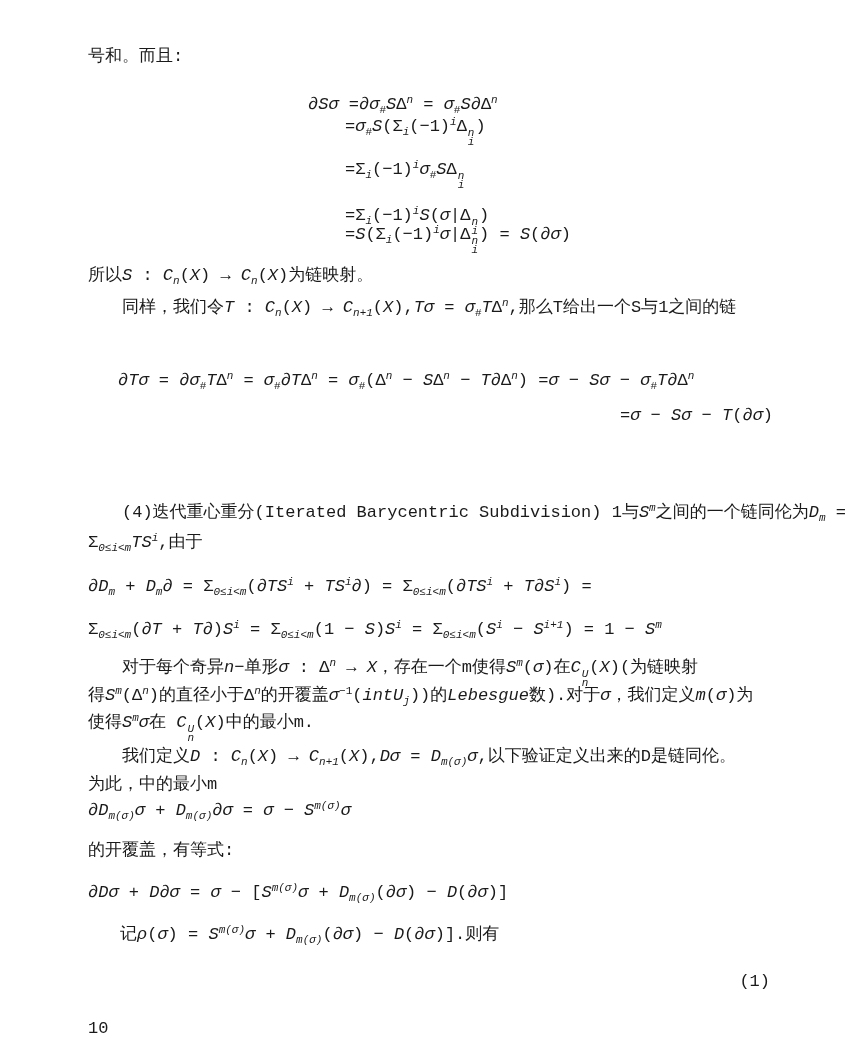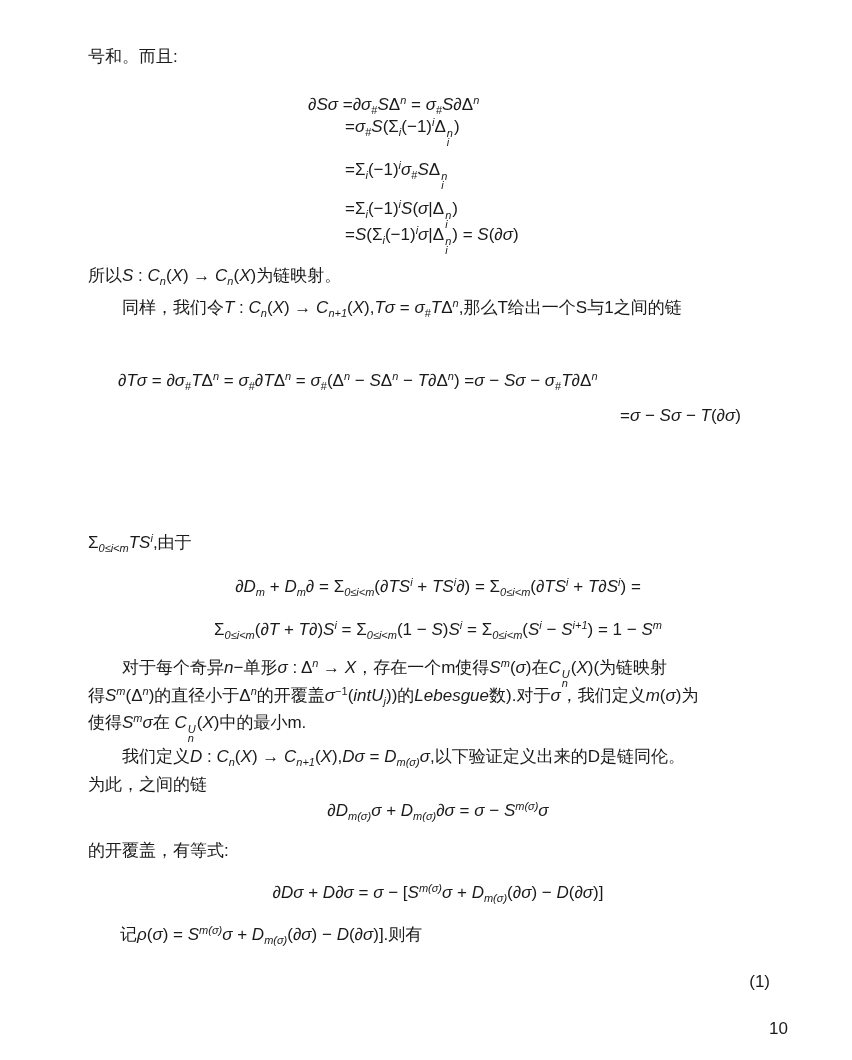--- a/index.html
+++ b/index.html
@@ -1,32 +1,32 @@
 <!DOCTYPE html>
 <html><head>
 <meta charset="utf-8">
 <style>
   html,body{margin:0;padding:0;background:#ffffff;}
   .page{
     position:relative;
     width:852px;height:1060px;
     background:#ffffff;
     color:#1a1a1a;
-    font-family:Liberation Sans, sans-serif;
+    font-family:Liberation Mono, monospace;
     font-size:17px;
     overflow:hidden;
   }
   .line{
     position:absolute;
     white-space:nowrap;
     line-height:1.25;
   }
-  .eq{left:88px;width:700px;text-align:center;}
+  .eq{left:88px;width:700px;text-align:left;}
   .tag{left:88px;width:682px;text-align:right;}
-  .folio{left:88px;width:700px;text-align:right;}
+  .folio{left:88px;width:700px;text-align:left;}
   
   .sg-r{font-style:normal;}
   .sg-i{font-style:italic;}
   .sg-sub,.sg-subr{font-size:11px;vertical-align:-4px;letter-spacing:0;}
   .sg-sup,.sg-supr{font-size:11px;vertical-align:6px;}
   .sg-sub,.sg-sup{font-style:italic;}
   .sg-subr,.sg-supr{font-style:normal;}
   
   .ss{
     display:inline-flex;flex-direction:column;align-items:flex-start;
@@ -44,52 +44,53 @@
 
   <div class="line" style="top:94px;left:308px"><span class="sg-i">∂Sσ </span><span class="sg-r">=</span><span class="sg-i">∂σ</span><span class="sg-subr">#</span><span class="sg-i">S</span><span class="sg-r">Δ</span><span class="sg-sup">n</span><span class="sg-r"> = </span><span class="sg-i">σ</span><span class="sg-subr">#</span><span class="sg-i">S∂</span><span class="sg-r">Δ</span><span class="sg-sup">n</span></div>
   <div class="line" style="top:116px;left:345px"><span class="sg-r">=</span><span class="sg-i">σ</span><span class="sg-subr">#</span><span class="sg-i">S</span><span class="sg-r">(Σ</span><span class="sg-sub">i</span><span class="sg-r">(−1)</span><span class="sg-sup">i</span><span class="sg-r">Δ</span><span class="ss">
         <span class="ssa">n</span>
         <span class="ssb">i</span>
       </span><span class="sg-r">)</span></div>
   <div class="line" style="top:159px;left:345px"><span class="sg-r">=Σ</span><span class="sg-sub">i</span><span class="sg-r">(−1)</span><span class="sg-sup">i</span><span class="sg-i">σ</span><span class="sg-subr">#</span><span class="sg-i">S</span><span class="sg-r">Δ</span><span class="ss">
         <span class="ssa">n</span>
         <span class="ssb">i</span>
       </span></div>
-  <div class="line" style="top:198px;left:345px"><span class="sg-r">=Σ</span><span class="sg-sub">i</span><span class="sg-r">(−1)</span><span class="sg-sup">i</span><span class="sg-i">S</span><span class="sg-r">(</span><span class="sg-i">σ</span><span class="sg-r">|</span><span class="sg-r">Δ</span><span class="ss">
+  <div class="line" style="top:205px;left:345px"><span class="sg-r">=Σ</span><span class="sg-sub">i</span><span class="sg-r">(−1)</span><span class="sg-sup">i</span><span class="sg-i">S</span><span class="sg-r">(</span><span class="sg-i">σ</span><span class="sg-r">|</span><span class="sg-r">Δ</span><span class="ss">
         <span class="ssa">n</span>
         <span class="ssb">i</span>
       </span><span class="sg-r">)</span></div>
   <div class="line" style="top:224px;left:345px"><span class="sg-r">=</span><span class="sg-i">S</span><span class="sg-r">(Σ</span><span class="sg-sub">i</span><span class="sg-r">(−1)</span><span class="sg-sup">i</span><span class="sg-i">σ</span><span class="sg-r">|</span><span class="sg-r">Δ</span><span class="ss">
         <span class="ssa">n</span>
         <span class="ssb">i</span>
       </span><span class="sg-r">) = </span><span class="sg-i">S</span><span class="sg-r">(</span><span class="sg-i">∂σ</span><span class="sg-r">)</span></div>
 
   <div class="line" style="top:265px;left:88px"><span class="sg-r">所以</span><span class="sg-i">S</span><span class="sg-r"> : </span><span class="sg-i">C</span><span class="sg-sub">n</span><span class="sg-r">(</span><span class="sg-i">X</span><span class="sg-r">) → </span><span class="sg-i">C</span><span class="sg-sub">n</span><span class="sg-r">(</span><span class="sg-i">X</span><span class="sg-r">)</span><span class="sg-r">为链映射。</span></div>
   <div class="line" style="top:297px;left:122px"><span class="sg-r">同样，我们令</span><span class="sg-i">T</span><span class="sg-r"> : </span><span class="sg-i">C</span><span class="sg-sub">n</span><span class="sg-r">(</span><span class="sg-i">X</span><span class="sg-r">) → </span><span class="sg-i">C</span><span class="sg-sub">n+1</span><span class="sg-r">(</span><span class="sg-i">X</span><span class="sg-r">),</span><span class="sg-i">Tσ</span><span class="sg-r"> = </span><span class="sg-i">σ</span><span class="sg-subr">#</span><span class="sg-i">T</span><span class="sg-r">Δ</span><span class="sg-sup">n</span><span class="sg-r">,那么T给出一个S与</span><span class="sg-r">1</span><span class="sg-r">之间的链</span></div>
 
   <div class="line" style="top:370px;left:118px"><span class="sg-i">∂Tσ</span><span class="sg-r"> = </span><span class="sg-i">∂σ</span><span class="sg-subr">#</span><span class="sg-i">T</span><span class="sg-r">Δ</span><span class="sg-sup">n</span><span class="sg-r"> = </span><span class="sg-i">σ</span><span class="sg-subr">#</span><span class="sg-i">∂T</span><span class="sg-r">Δ</span><span class="sg-sup">n</span><span class="sg-r"> = </span><span class="sg-i">σ</span><span class="sg-subr">#</span><span class="sg-r">(Δ</span><span class="sg-sup">n</span><span class="sg-r"> − </span><span class="sg-i">S</span><span class="sg-r">Δ</span><span class="sg-sup">n</span><span class="sg-r"> − </span><span class="sg-i">T∂</span><span class="sg-r">Δ</span><span class="sg-sup">n</span><span class="sg-r">) </span><span class="sg-r">=</span><span class="sg-i">σ</span><span class="sg-r"> − </span><span class="sg-i">Sσ</span><span class="sg-r"> − </span><span class="sg-i">σ</span><span class="sg-subr">#</span><span class="sg-i">T∂</span><span class="sg-r">Δ</span><span class="sg-sup">n</span></div>
   <div class="line" style="top:405px;left:620px"><span class="sg-r">=</span><span class="sg-i">σ</span><span class="sg-r"> − </span><span class="sg-i">Sσ</span><span class="sg-r"> − </span><span class="sg-i">T</span><span class="sg-r">(</span><span class="sg-i">∂σ</span><span class="sg-r">)</span></div>
 
+  <div class="line" style="top:502px;left:122px"><span class="sg-r">(4)迭代重心重分(Iterated Barycentric Subdivision) </span><span class="sg-r">1</span><span class="sg-r">与</span><span class="sg-i">S</span><span class="sg-sup">m</span><span class="sg-r">之间的一个链同伦为</span><span class="sg-i">D</span><span class="sg-sub">m</span><span class="sg-r"> =</span></div>
   <div class="line" style="top:532px;left:88px"><span class="sg-r">Σ</span><span class="sg-sub">0≤i&lt;m</span><span class="sg-i">TS</span><span class="sg-sup">i</span><span class="sg-r">,由于</span></div>
 
   <div class="line eq" style="top:576px"><span class="sg-i">∂D</span><span class="sg-sub">m</span><span class="sg-r"> + </span><span class="sg-i">D</span><span class="sg-sub">m</span><span class="sg-i">∂</span><span class="sg-r"> = Σ</span><span class="sg-sub">0≤i&lt;m</span><span class="sg-r">(</span><span class="sg-i">∂TS</span><span class="sg-sup">i</span><span class="sg-r"> + </span><span class="sg-i">TS</span><span class="sg-sup">i</span><span class="sg-i">∂</span><span class="sg-r">) = Σ</span><span class="sg-sub">0≤i&lt;m</span><span class="sg-r">(</span><span class="sg-i">∂TS</span><span class="sg-sup">i</span><span class="sg-r"> + </span><span class="sg-i">T∂S</span><span class="sg-sup">i</span><span class="sg-r">) =</span></div>
   <div class="line eq" style="top:619px"><span class="sg-r">Σ</span><span class="sg-sub">0≤i&lt;m</span><span class="sg-r">(</span><span class="sg-i">∂T</span><span class="sg-r"> + </span><span class="sg-i">T∂</span><span class="sg-r">)</span><span class="sg-i">S</span><span class="sg-sup">i</span><span class="sg-r"> = Σ</span><span class="sg-sub">0≤i&lt;m</span><span class="sg-r">(1 − </span><span class="sg-i">S</span><span class="sg-r">)</span><span class="sg-i">S</span><span class="sg-sup">i</span><span class="sg-r"> = Σ</span><span class="sg-sub">0≤i&lt;m</span><span class="sg-r">(</span><span class="sg-i">S</span><span class="sg-sup">i</span><span class="sg-r"> − </span><span class="sg-i">S</span><span class="sg-sup">i+1</span><span class="sg-r">) = 1 − </span><span class="sg-i">S</span><span class="sg-sup">m</span></div>
 
   <div class="line" style="top:657px;left:122px"><span class="sg-r">对于每个奇异</span><span class="sg-i">n</span><span class="sg-r">−单形</span><span class="sg-i">σ</span><span class="sg-r"> : Δ</span><span class="sg-sup">n</span><span class="sg-r"> → </span><span class="sg-i">X</span><span class="sg-r">，存在一个m使得</span><span class="sg-i">S</span><span class="sg-sup">m</span><span class="sg-r">(</span><span class="sg-i">σ</span><span class="sg-r">)在</span><span class="sg-i">C</span><span class="ss">
         <span class="ssa">U</span>
         <span class="ssb">n</span>
       </span><span class="sg-r">(</span><span class="sg-i">X</span><span class="sg-r">)(为链映射</span></div>
   <div class="line" style="top:685px;left:88px"><span class="sg-r">得</span><span class="sg-i">S</span><span class="sg-sup">m</span><span class="sg-r">(Δ</span><span class="sg-sup">n</span><span class="sg-r">)的直径小于Δ</span><span class="sg-sup">n</span><span class="sg-r">的开覆盖</span><span class="sg-i">σ</span><span class="sg-supr">−1</span><span class="sg-r">(</span><span class="sg-i">intU</span><span class="sg-sub">j</span><span class="sg-r">))的</span><span class="sg-i">Lebesgue</span><span class="sg-r">数).对于</span><span class="sg-i">σ</span><span class="sg-r">，我们定义</span><span class="sg-i">m</span><span class="sg-r">(</span><span class="sg-i">σ</span><span class="sg-r">)为</span></div>
   <div class="line" style="top:712px;left:88px"><span class="sg-r">使得</span><span class="sg-i">S</span><span class="sg-sup">m</span><span class="sg-i">σ</span><span class="sg-r">在 </span><span class="sg-i">C</span><span class="ss">
         <span class="ssa">U</span>
         <span class="ssb">n</span>
       </span><span class="sg-r">(</span><span class="sg-i">X</span><span class="sg-r">)中的最小m.</span></div>
 
   <div class="line" style="top:746px;left:122px"><span class="sg-r">我们定义</span><span class="sg-i">D</span><span class="sg-r"> : </span><span class="sg-i">C</span><span class="sg-sub">n</span><span class="sg-r">(</span><span class="sg-i">X</span><span class="sg-r">) → </span><span class="sg-i">C</span><span class="sg-sub">n+1</span><span class="sg-r">(</span><span class="sg-i">X</span><span class="sg-r">),</span><span class="sg-i">Dσ</span><span class="sg-r"> = </span><span class="sg-i">D</span><span class="sg-sub">m(σ)</span><span class="sg-i">σ</span><span class="sg-r">,以下验证定义出来的D是链同伦。</span></div>
-  <div class="line" style="top:774px;left:88px">为此，之间的链</div>
+  <div class="line" style="top:774px;left:88px">为此，中的最小m</div>
 
   <div class="line eq" style="top:800px"><span class="sg-i">∂D</span><span class="sg-sub">m(σ)</span><span class="sg-i">σ</span><span class="sg-r"> + </span><span class="sg-i">D</span><span class="sg-sub">m(σ)</span><span class="sg-i">∂σ</span><span class="sg-r"> = </span><span class="sg-i">σ</span><span class="sg-r"> − </span><span class="sg-i">S</span><span class="sg-sup">m(σ)</span><span class="sg-i">σ</span></div>
 
   <div class="line" style="top:840px;left:88px">的开覆盖，有等式:</div>
 
   <div class="line eq" style="top:882px"><span class="sg-i">∂Dσ</span><span class="sg-r"> + </span><span class="sg-i">D∂σ</span><span class="sg-r"> = </span><span class="sg-i">σ</span><span class="sg-r"> − [</span><span class="sg-i">S</span><span class="sg-sup">m(σ)</span><span class="sg-i">σ</span><span class="sg-r"> + </span><span class="sg-i">D</span><span class="sg-sub">m(σ)</span><span class="sg-r">(</span><span class="sg-i">∂σ</span><span class="sg-r">) − </span><span class="sg-i">D</span><span class="sg-r">(</span><span class="sg-i">∂σ</span><span class="sg-r">)]</span></div>
 
   <div class="line" style="top:924px;left:120px"><span class="sg-r">记</span><span class="sg-i">ρ</span><span class="sg-r">(</span><span class="sg-i">σ</span><span class="sg-r">) = </span><span class="sg-i">S</span><span class="sg-sup">m(σ)</span><span class="sg-i">σ</span><span class="sg-r"> + </span><span class="sg-i">D</span><span class="sg-sub">m(σ)</span><span class="sg-r">(</span><span class="sg-i">∂σ</span><span class="sg-r">) − </span><span class="sg-i">D</span><span class="sg-r">(</span><span class="sg-i">∂σ</span><span class="sg-r">)].则有</span></div>
 
   <div class="line tag" style="top:971px">(1)</div>

